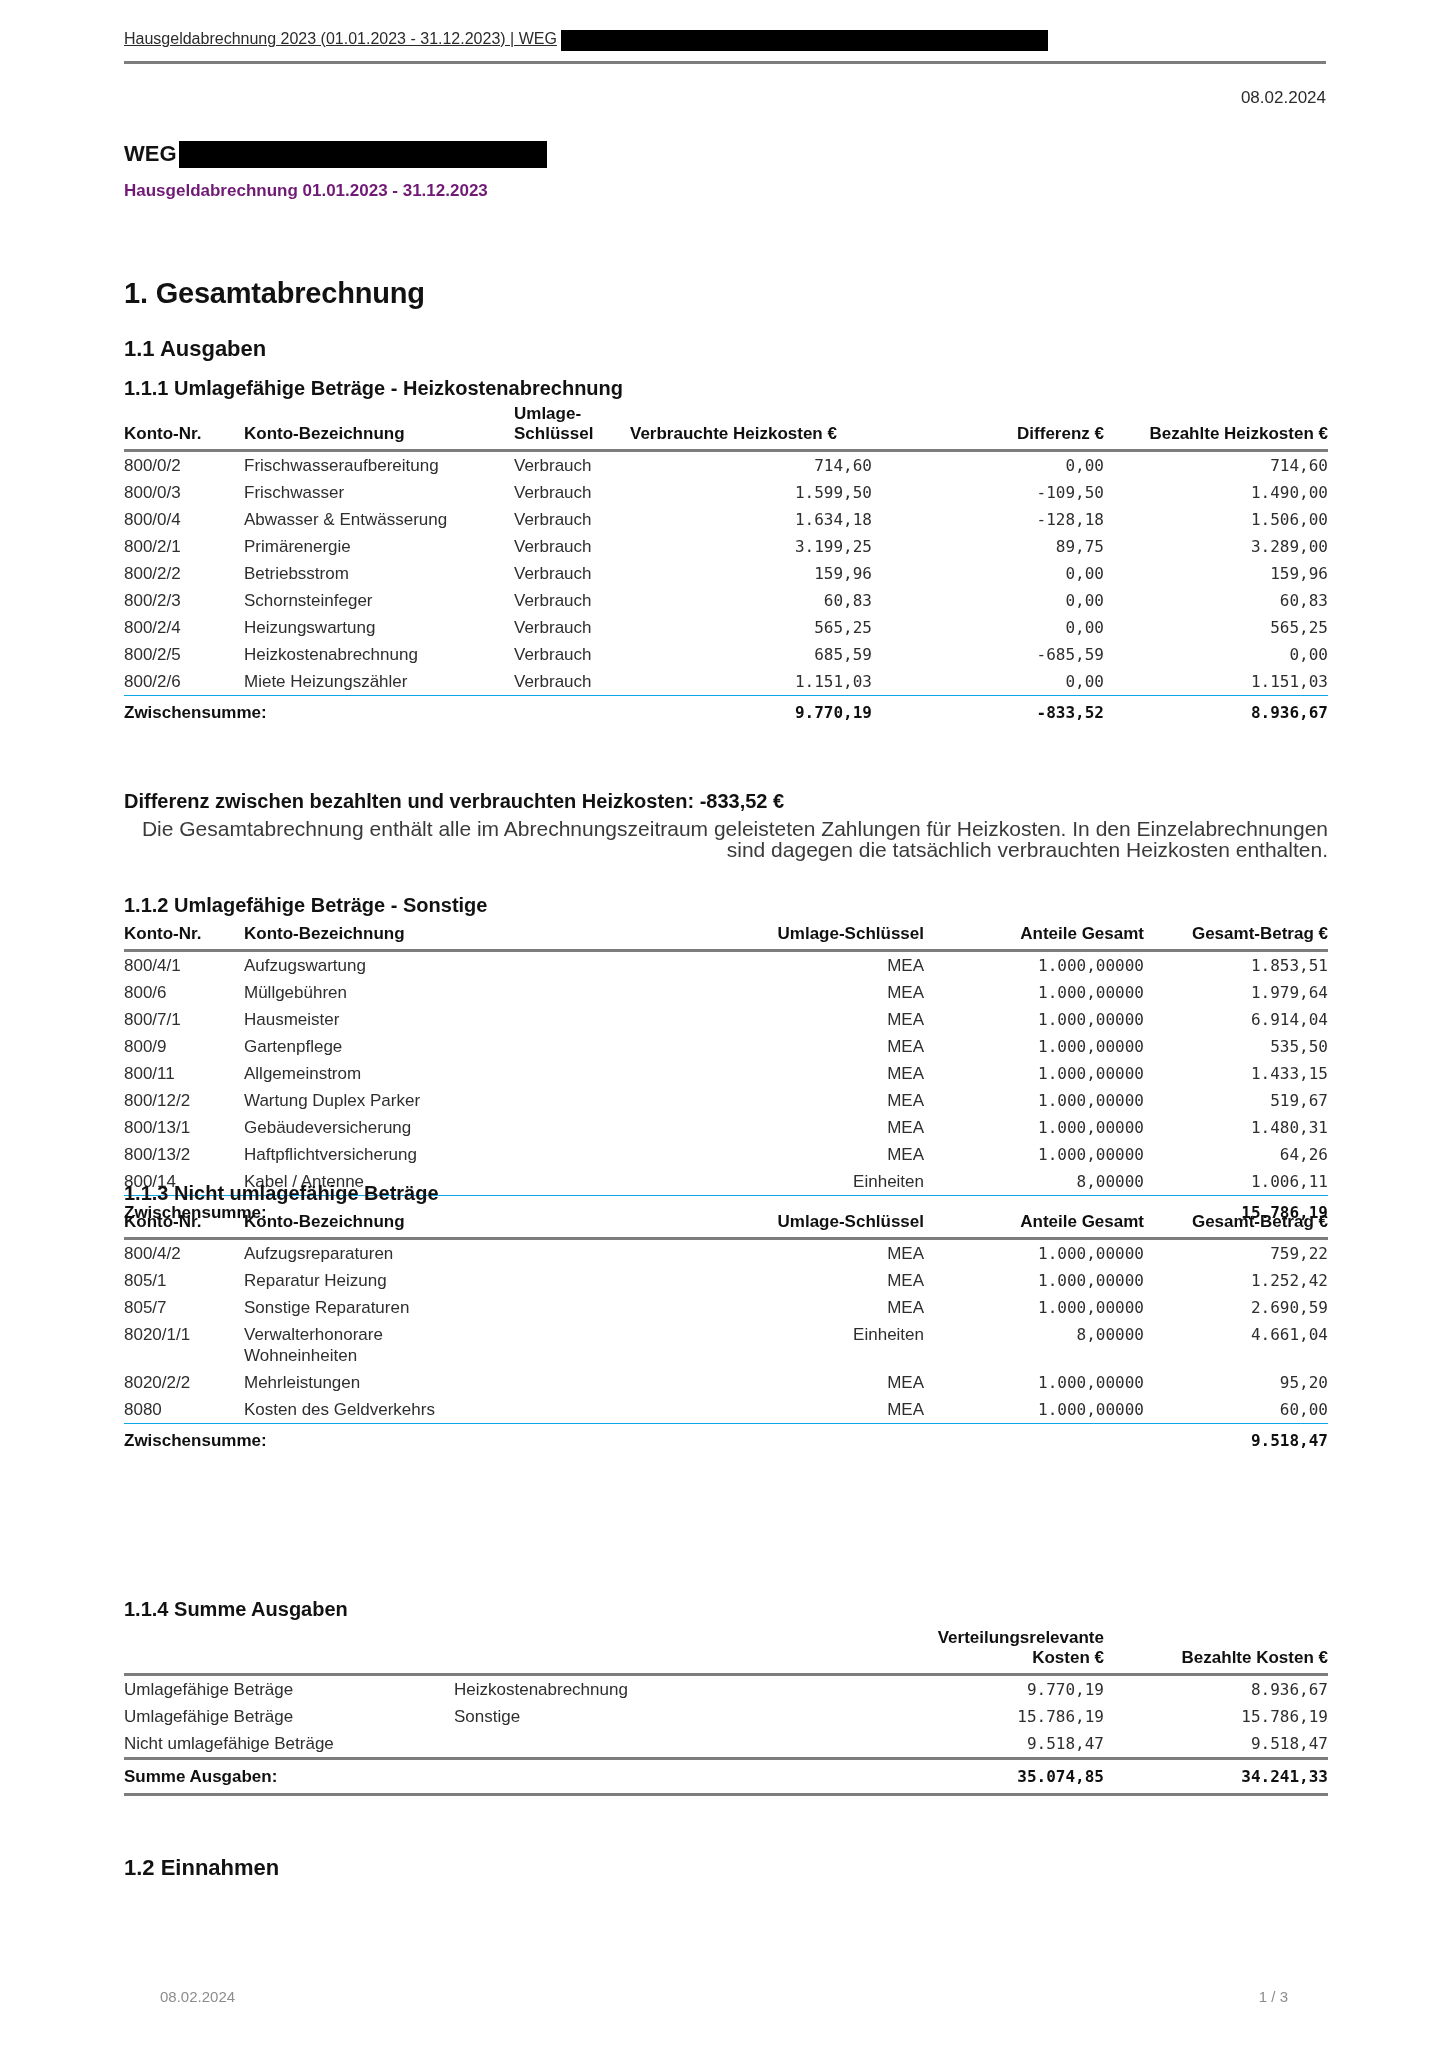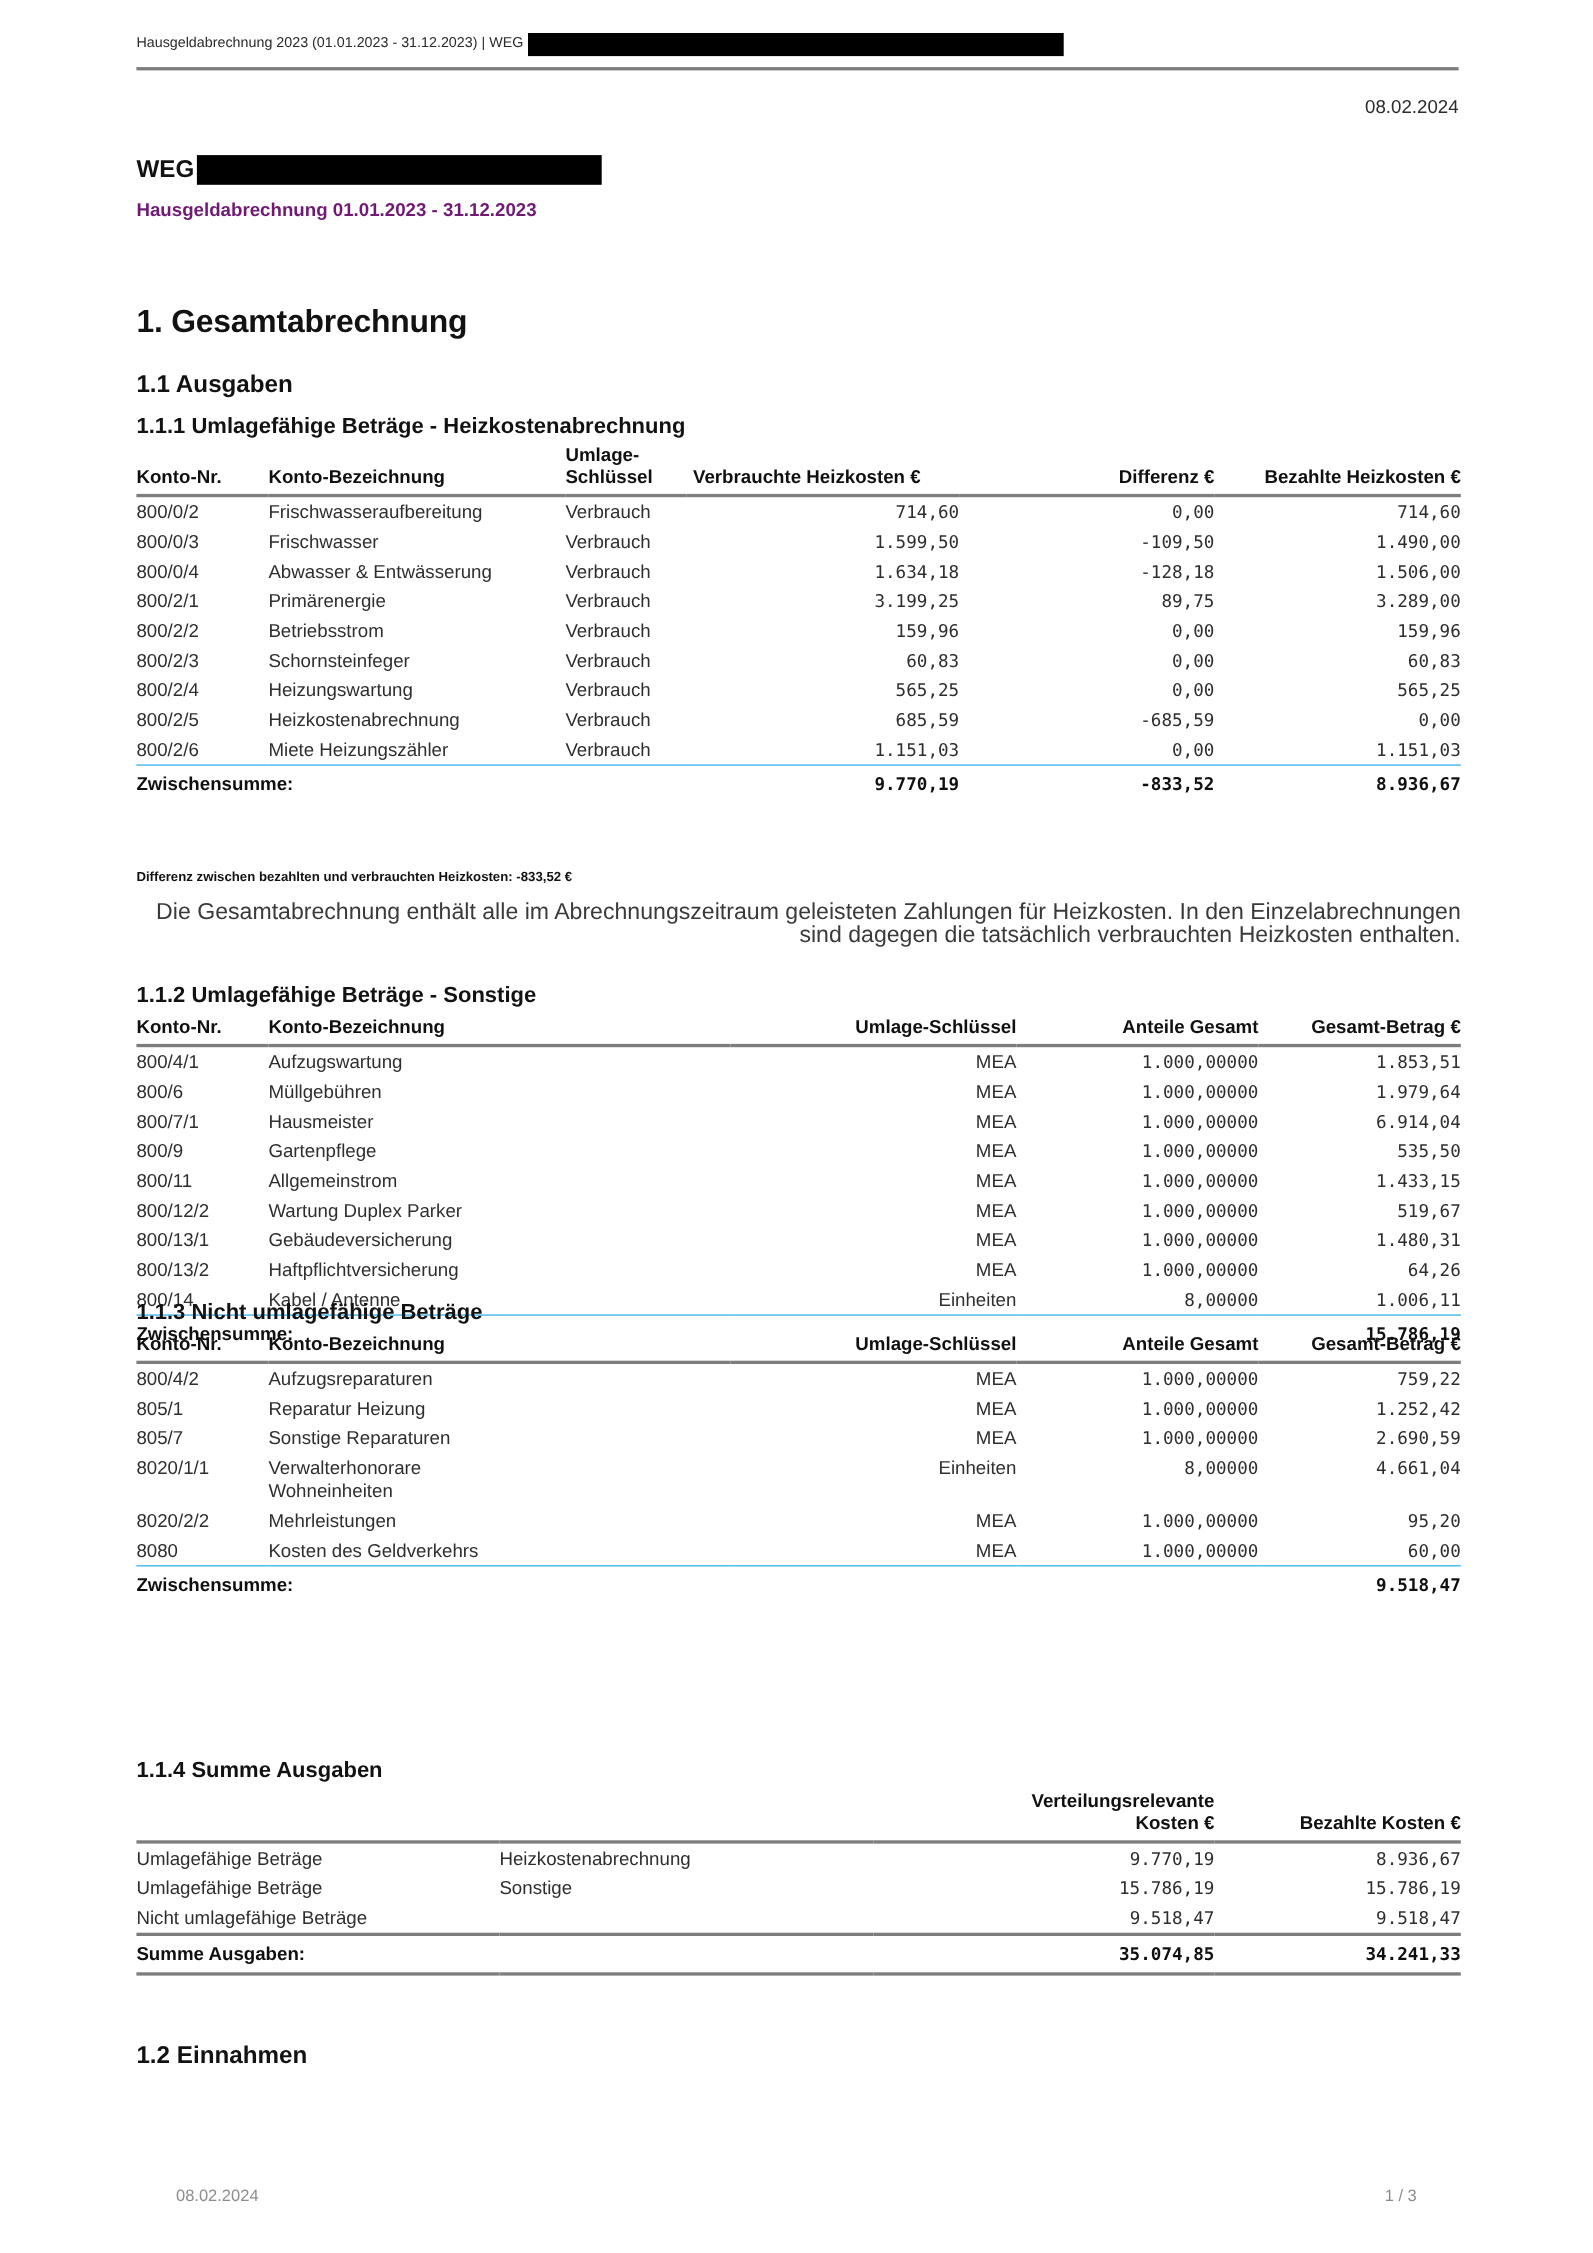--- a/index.html
+++ b/index.html
@@ -24,27 +24,28 @@
 
   
   .run-header {
     position: absolute;
     left: 124px;
     right: 122px;
     top: 28px;
     height: 34px;
   }
   .run-header-text {
-    font-size: 13px;
+    font-size: 16px;
     color: #2b2b2b;
     line-height: 22px;
     white-space: nowrap;
     display: flex;
     align-items: flex-end;
     gap: 0px;
+    text-decoration: underline;
   }
   .run-header-rule {
     position: absolute;
     left: 0;
     right: 0;
     top: 33px;
     height: 3px;
     background: #7d7d7d;
   }
   .redaction {
@@ -170,21 +171,21 @@
     font-weight: bold;
     color: #101010;
     padding-top: 6px;
     padding-bottom: 6px;
   }
 
   
   .note-title {
     position: absolute;
     left: 124px;
-    font-size: 12px;
+    font-size: 20px;
     font-weight: bold;
     color: #121212;
   }
   .note-body {
     position: absolute;
     left: 124px;
     width: 1204px;
     font-size: 21px;
     color: #3a3a3a;
     line-height: 21px;

